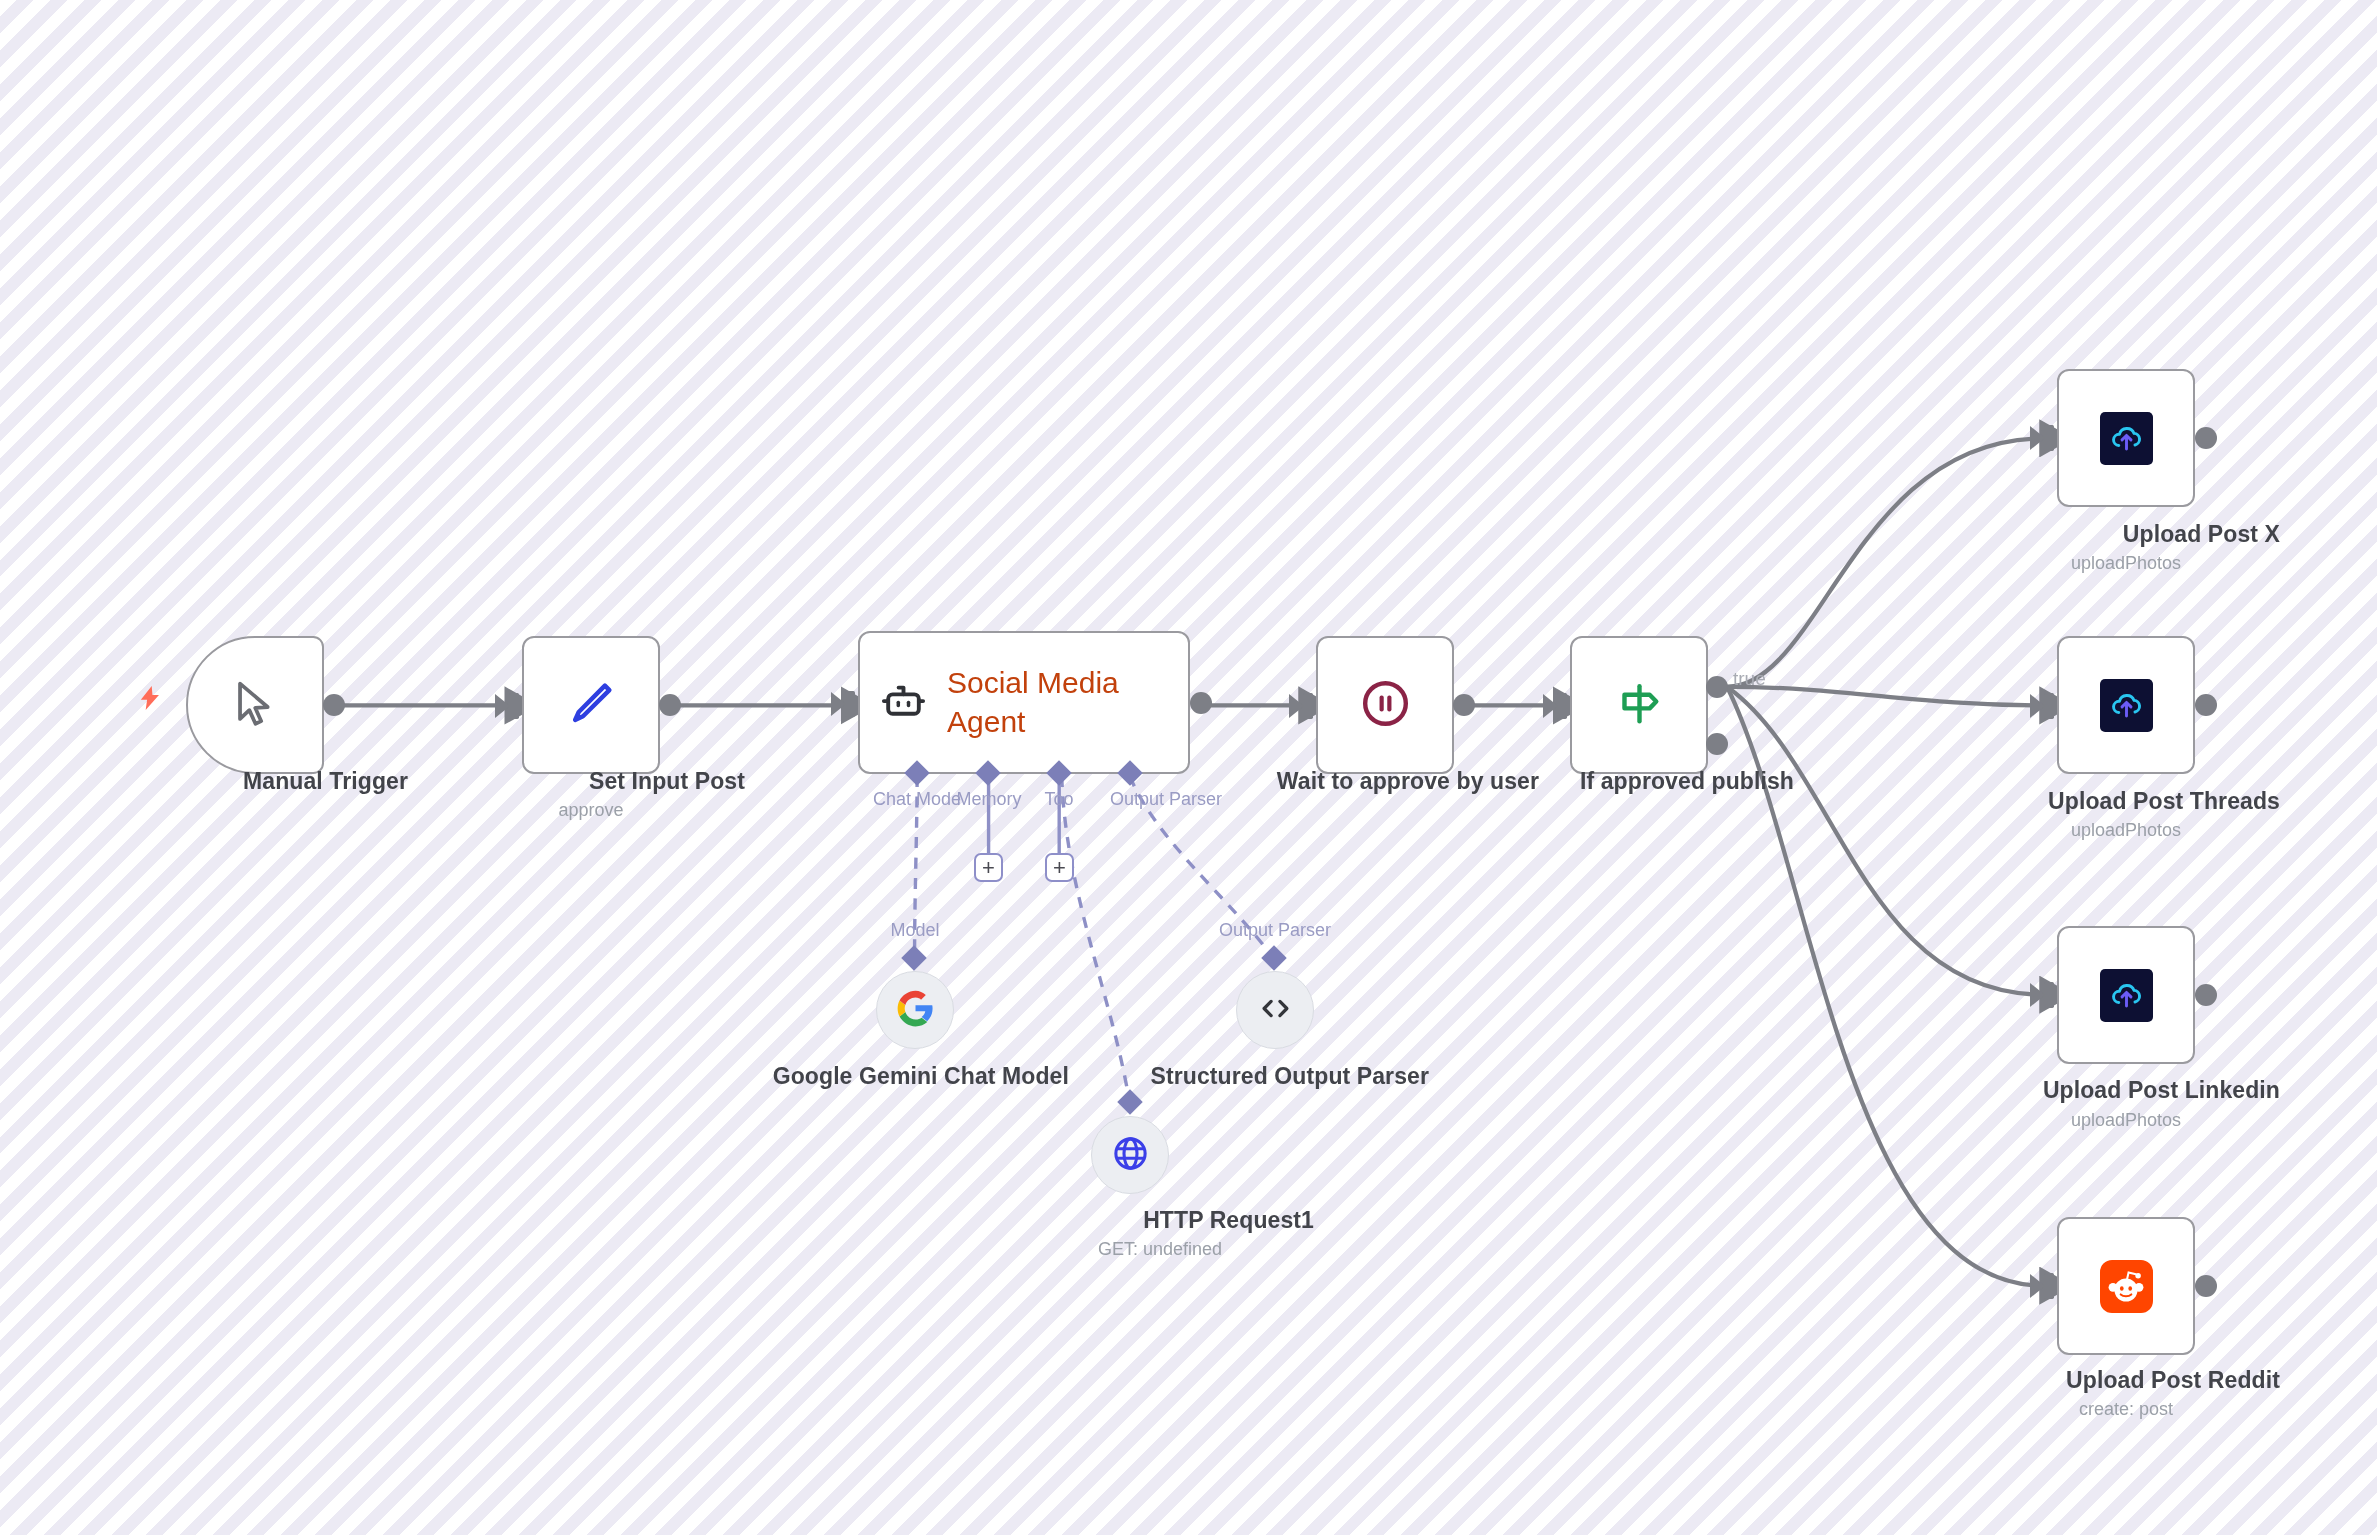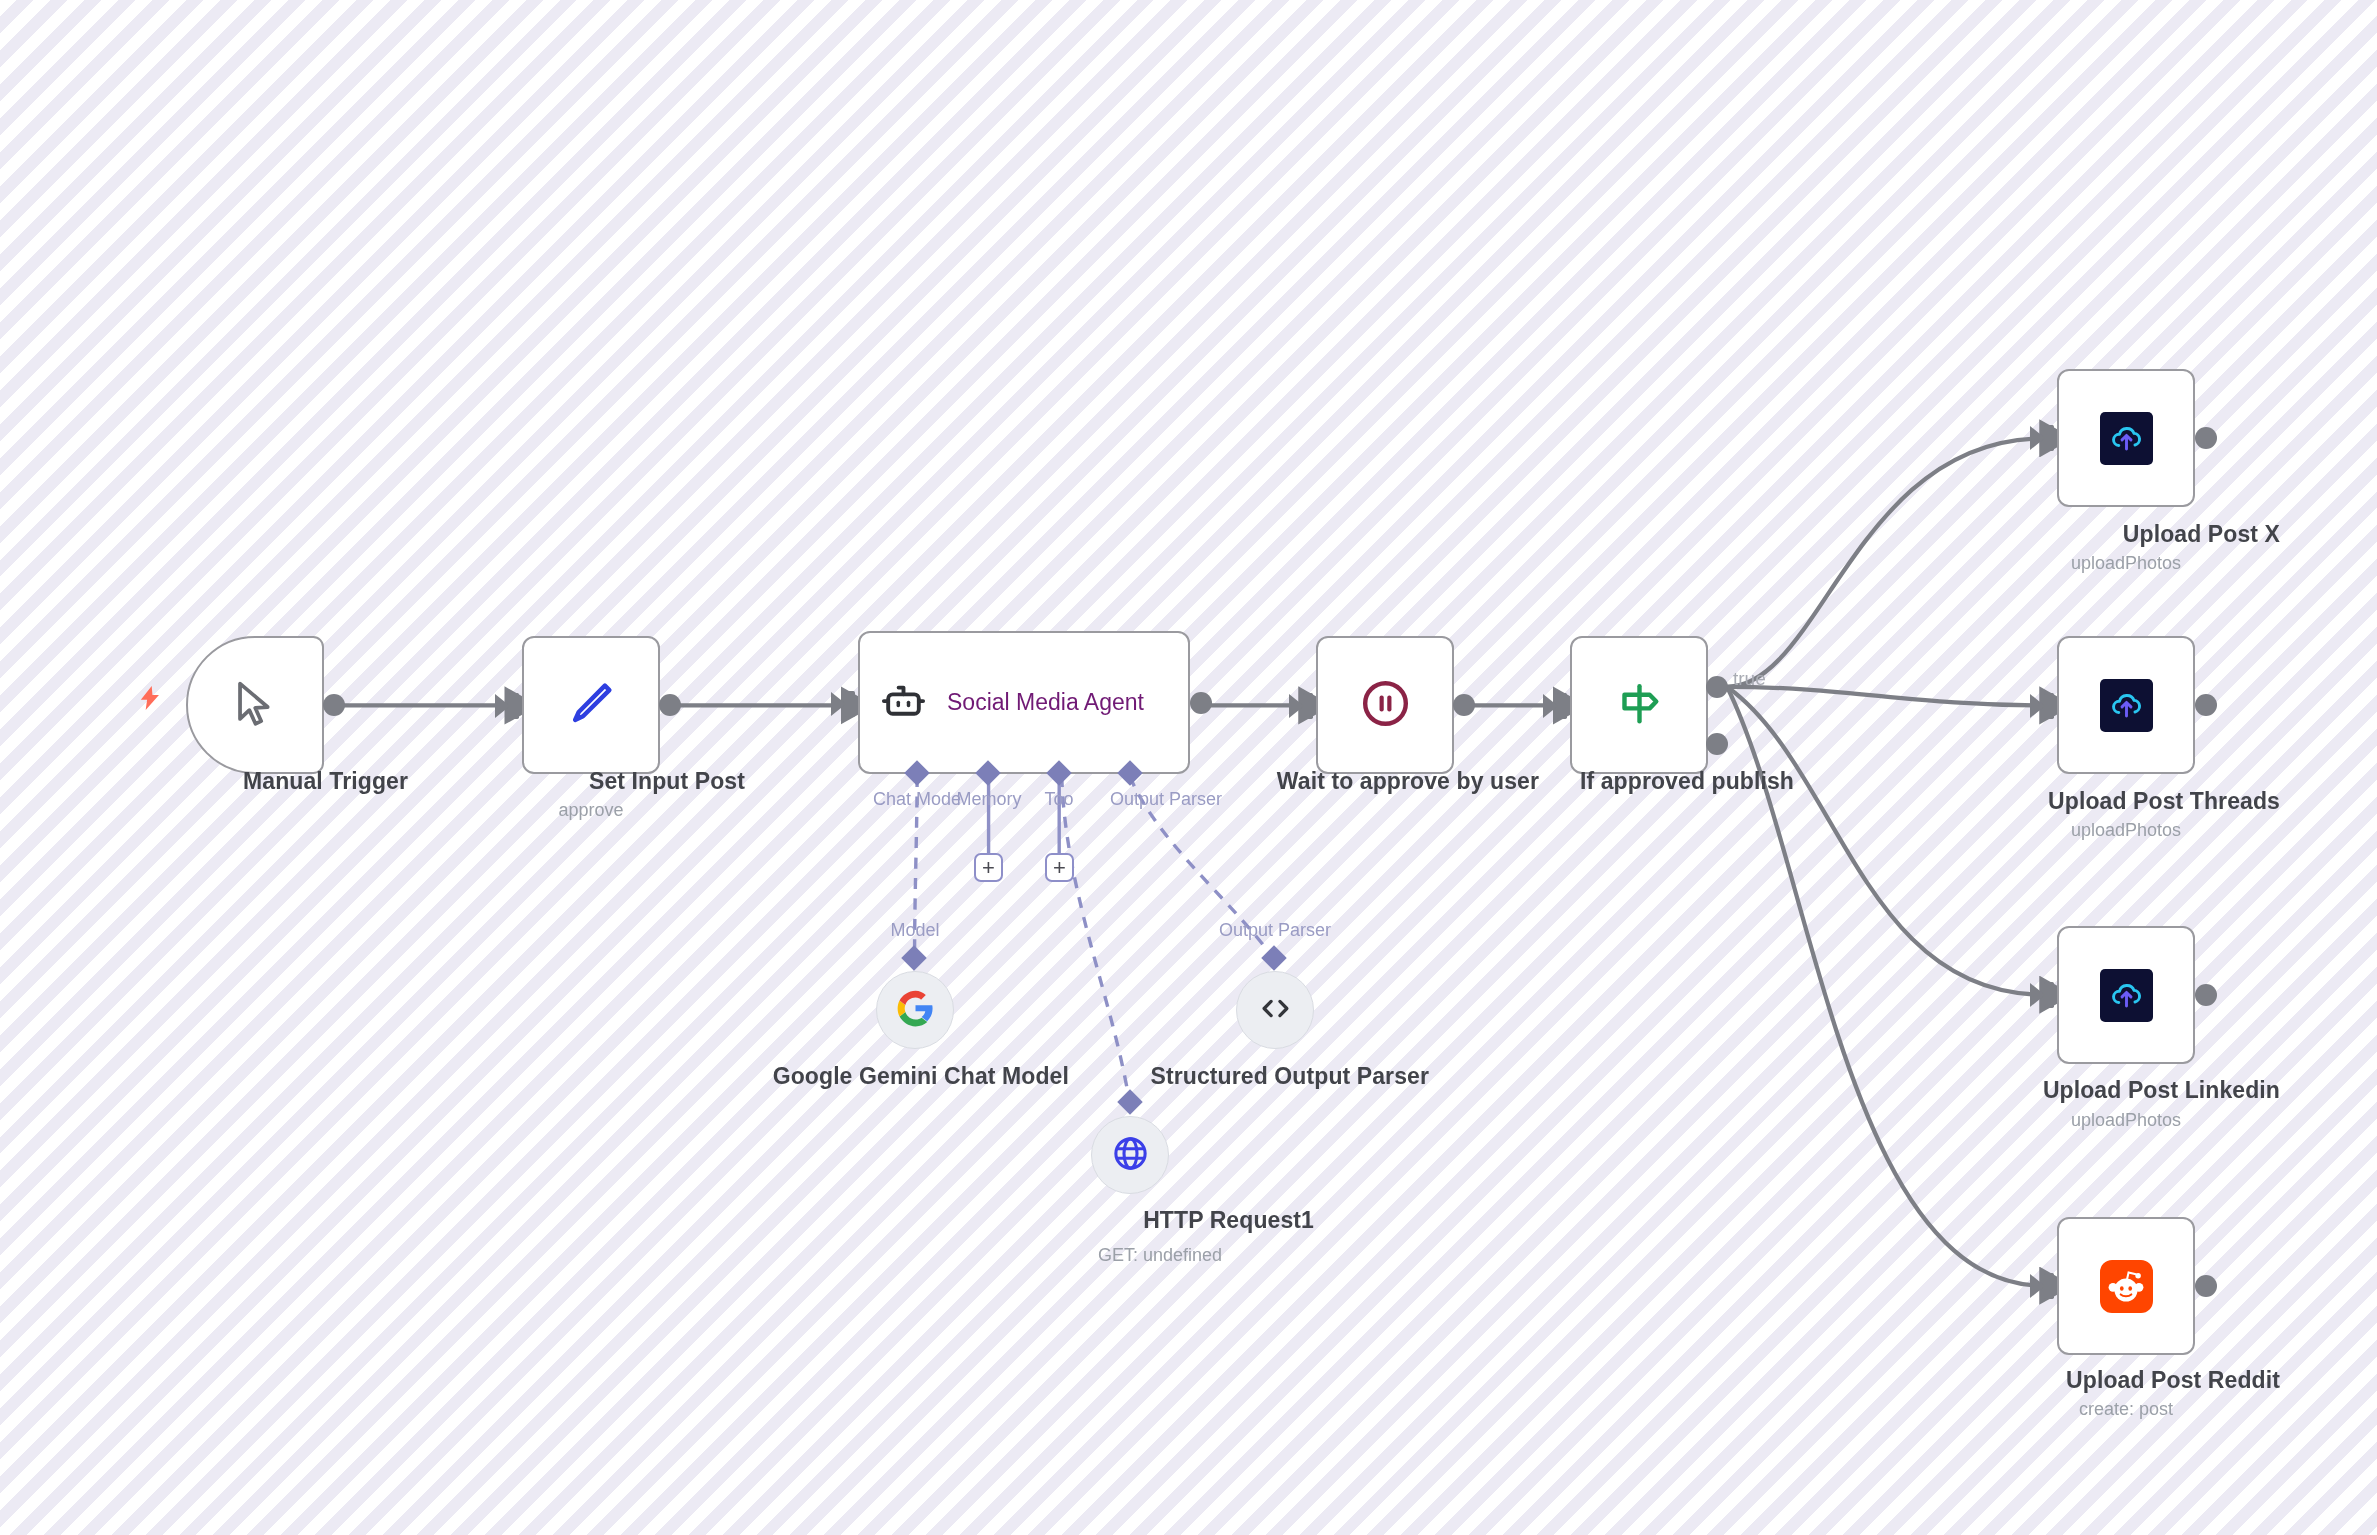--- a/index.html
+++ b/index.html
@@ -131,26 +131,25 @@
     line-height: 1;
   }
   .app-icon {
     width: 53px; height: 53px;
     border-radius: 5.1px;
     display: flex; align-items: center; justify-content: center;
   }
   .app-icon.upload { background: #0d1033; }
   .app-icon.reddit { background: #ff4500; border-radius: 12px; }
   .agent-title {
-    color: #701a75;
-    font-size: 23px;
+    color: #c2410c;
+    font-size: 30px;
     font-weight: 400;
     line-height: 1.28;
     margin-left: 19px;
-    text-align: center;
   }
 </style>
 </head>
 <body>
 
 <div id="canvas">
 
   <svg id="edge-layer" viewBox="0 0 2794 1805" xmlns="http://www.w3.org/2000/svg">
     <defs>
       <marker id="arrow" markerWidth="9" markerHeight="9" refX="1" refY="4.5" orient="auto" markerUnits="strokeWidth">
@@ -348,21 +347,21 @@
   <div class="subnode" style="left:1091px; top:1116px;">
     <span>
       <svg width="39" height="39" viewBox="0 0 24 24" fill="none" stroke="#3b3fe8" stroke-width="1.9">
         <circle cx="12" cy="12" r="9"></circle>
         <ellipse cx="12" cy="12" rx="4" ry="9"></ellipse>
         <path d="M3.2 9.1 H20.8 M3.2 14.9 H20.8"></path>
       </svg>
     </span>
   </div>
   <div class="node-label" style="left:1006px; top:1207px; width:308px;">HTTP Request1</div>
-  <div class="node-sublabel" style="left:1006px; top:1239px; width:308px;margin-top:6px;">GET: undefined</div>
+  <div class="node-sublabel" style="left:1006px; top:1239px; width:308px;">GET: undefined</div>
 
   <div class="conn-label" style="left:1190px; top:920px; width:170px;">Output Parser</div>
   <div class="diamond" style="left:1265px; top:949px;"></div>
   <div class="subnode" style="left:1236px; top:971px;">
     <span>
       <svg width="39" height="39" viewBox="0 0 24 24" fill="none" stroke="#33353a" stroke-width="2" stroke-linecap="round" stroke-linejoin="round">
         <path d="M9.3 7.6 L5 12 L9.3 16.4"></path>
         <path d="M14.7 7.6 L19 12 L14.7 16.4"></path>
       </svg>
     </span>

